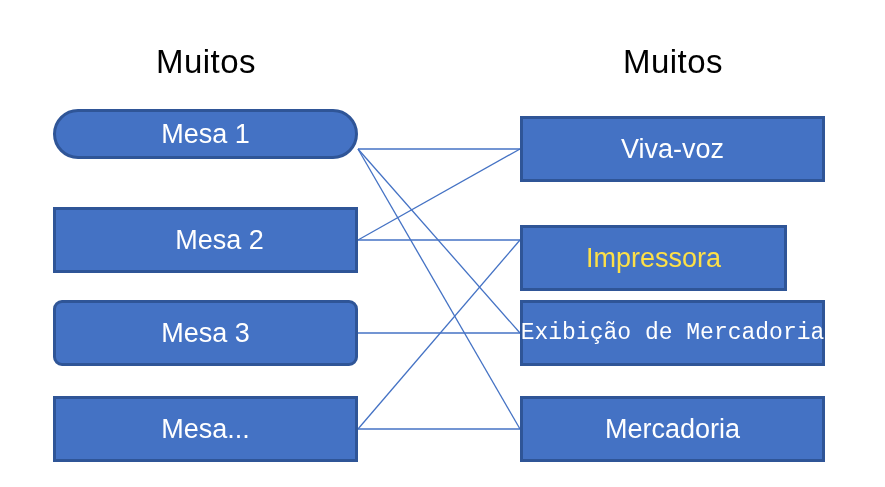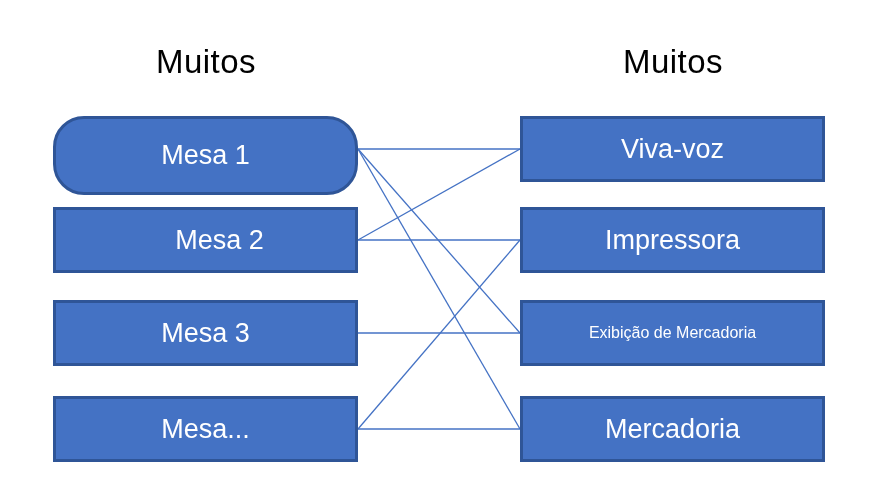--- a/index.html
+++ b/index.html
@@ -39,21 +39,21 @@
     box-sizing: border-box;
     display: flex;
     align-items: center;
     justify-content: center;
     background: #4472C4;
     border: 3px solid #2F5597;
     color: #ffffff;
     font-size: 27px;
     white-space: nowrap;
   }
-  .node.small-text { font-size: 16px; }
+  .node.small-text { font-size: 23px; font-family: Liberation Mono, monospace; }
 </style>
 </head>
 <body>
 
 <div class="canvas">
 
   <div class="col-title left" style="color: rgb(0, 0, 0);">Muitos</div>
 
   <div class="col-title right" style="color: rgb(0, 0, 0);">Muitos</div>
 
@@ -61,37 +61,37 @@
       <line x1="358" y1="128" x2="520" y2="128" stroke="#4472C4" stroke-width="1.3"></line>
       <line x1="358" y1="128" x2="520" y2="312" stroke="#4472C4" stroke-width="1.3"></line>
       <line x1="358" y1="128" x2="520" y2="408" stroke="#4472C4" stroke-width="1.3"></line>
       <line x1="358" y1="219" x2="520" y2="128" stroke="#4472C4" stroke-width="1.3"></line>
       <line x1="358" y1="219" x2="520" y2="219" stroke="#4472C4" stroke-width="1.3"></line>
       <line x1="358" y1="312" x2="520" y2="312" stroke="#4472C4" stroke-width="1.3"></line>
       <line x1="358" y1="408" x2="520" y2="219" stroke="#4472C4" stroke-width="1.3"></line>
       <line x1="358" y1="408" x2="520" y2="408" stroke="#4472C4" stroke-width="1.3"></line>
     </svg>
 
-  <div class="node" style="left: 53px; top: 95px; width: 305px; height: 79px; background: rgb(68, 114, 196); border-color: rgb(47, 85, 151); color: rgb(255, 255, 255); border-radius: 31px;">
+  <div class="node" style="left: 53px; top: 88px; width: 305px; height: 50px; background: rgb(68, 114, 196); border-color: rgb(47, 85, 151); color: rgb(255, 255, 255); border-radius: 31px;">
     <span>Mesa 1</span>
   </div>
   <div class="node" style="left: 53px; top: 186px; width: 305px; height: 66px; background: rgb(68, 114, 196); border-color: rgb(47, 85, 151); color: rgb(255, 255, 255); padding-left: 28px;">
     <span>Mesa 2</span>
   </div>
-  <div class="node" style="left: 53px; top: 279px; width: 305px; height: 66px; background: rgb(68, 114, 196); border-color: rgb(47, 85, 151); color: rgb(255, 255, 255);">
+  <div class="node" style="left: 53px; top: 279px; width: 305px; height: 66px; background: rgb(68, 114, 196); border-color: rgb(47, 85, 151); color: rgb(255, 255, 255); border-radius: 9px;">
     <span>Mesa 3</span>
   </div>
   <div class="node" style="left: 520px; top: 95px; width: 305px; height: 66px; background: rgb(68, 114, 196); border-color: rgb(47, 85, 151); color: rgb(255, 255, 255);">
     <span>Viva-voz</span>
   </div>
 
   <div class="node" style="left: 53px; top: 375px; width: 305px; height: 66px; background: rgb(68, 114, 196); border-color: rgb(47, 85, 151); color: rgb(255, 255, 255);">
     <span>Mesa...</span>
   </div>
-  <div class="node" style="left: 520px; top: 186px; width: 305px; height: 66px; background: rgb(68, 114, 196); border-color: rgb(47, 85, 151); color: #ffffff;">
+  <div class="node" style="left: 520px; top: 204px; width: 267px; height: 66px; background: rgb(68, 114, 196); border-color: rgb(47, 85, 151); color: #fde047;">
     <span>Impressora</span>
   </div>
   <div class="node small-text" style="left: 520px; top: 279px; width: 305px; height: 66px; background: rgb(68, 114, 196); border-color: rgb(47, 85, 151); color: rgb(255, 255, 255);">
     <span>Exibição de Mercadoria</span>
   </div>
   <div class="node" style="left: 520px; top: 375px; width: 305px; height: 66px; background: rgb(68, 114, 196); border-color: rgb(47, 85, 151); color: rgb(255, 255, 255);">
     <span>Mercadoria</span>
   </div>
 
 </div>

